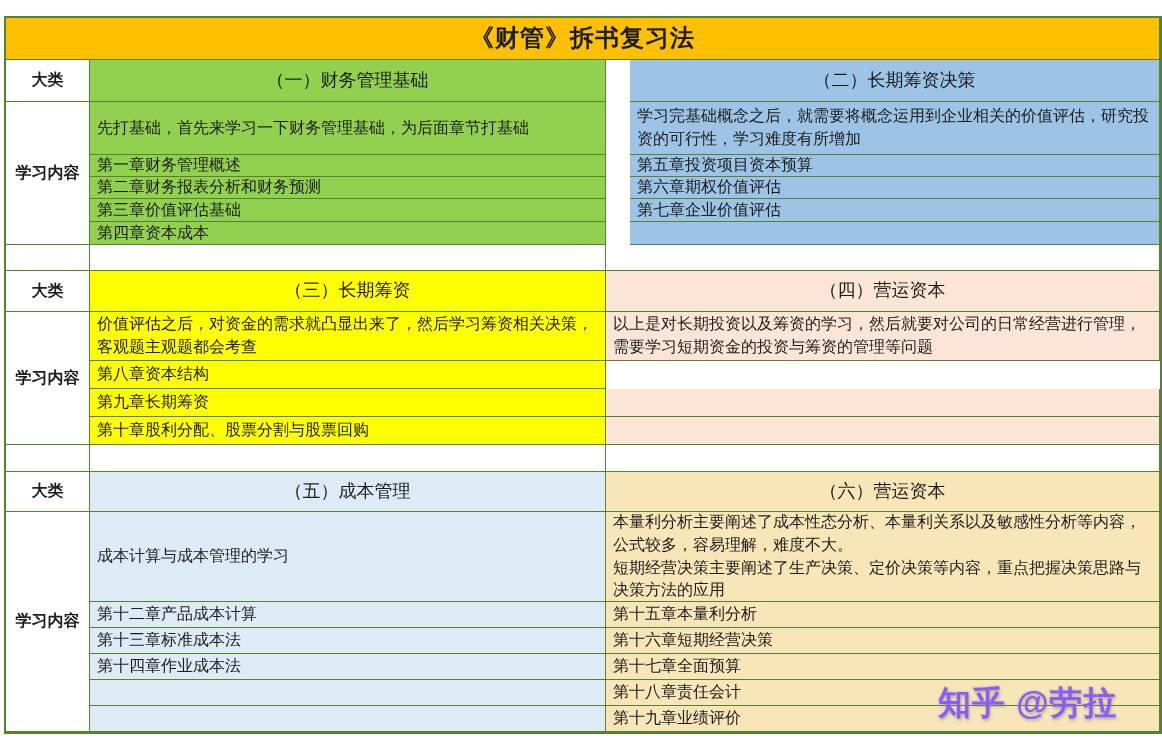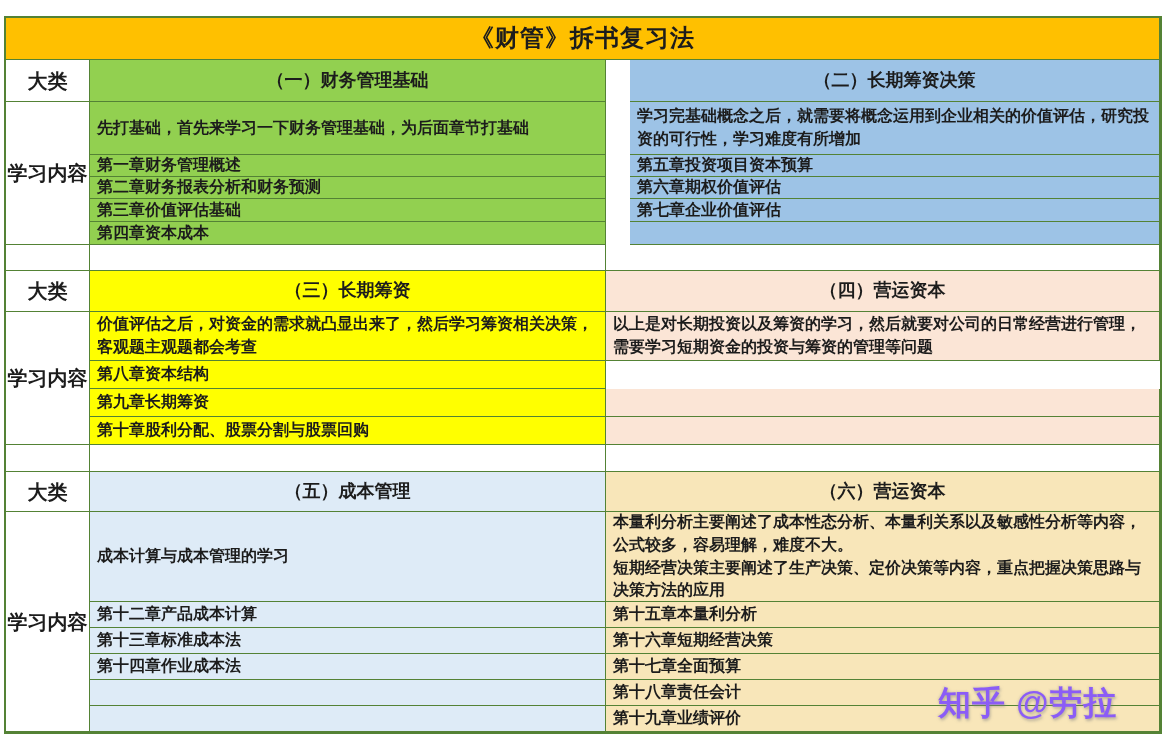--- a/index.html
+++ b/index.html
@@ -16,32 +16,31 @@
     background:#fff;
     box-sizing:content-box;
   }
   .cell{
     box-sizing:border-box;
     border-right:1px solid var(--border,#548235);
     border-bottom:1px solid var(--border,#548235);
     display:flex;align-items:center;
     font-size:16px;line-height:1.4;
     overflow:hidden;
-    font-weight:bold;
   }
   .c-title{
     grid-column:1/4;grid-row:1;
     justify-content:center;
     font-weight:bold;font-size:24px;letter-spacing:1px;
     background:var(--title-bg,#FFC000);
   }
   .c-label{
     justify-content:center;
     font-family:"Liberation Sans", sans-serif;
-    font-weight:bold;font-size:20px;
+    font-weight:bold;font-size:16px;
     background:#fff;
   }
   .c-header{justify-content:center;font-size:18px;}
   .c-text{padding:2px 4px 2px 7px;text-align:left;}
   .c-intro{white-space:pre-line;line-height:1.42;}
   .bg-s1-left{background:var(--s1-left,#92D050);}
   .bg-s1-right{background:var(--s1-right,#9DC3E6);margin-left:24px;}
   .bg-s2-left{background:var(--s2-left,#FFFF00);}
   .bg-s2-right{background:var(--s2-right,#FBE5D6);}
   .bg-s3-left{background:var(--s3-left,#DEEBF7);}

